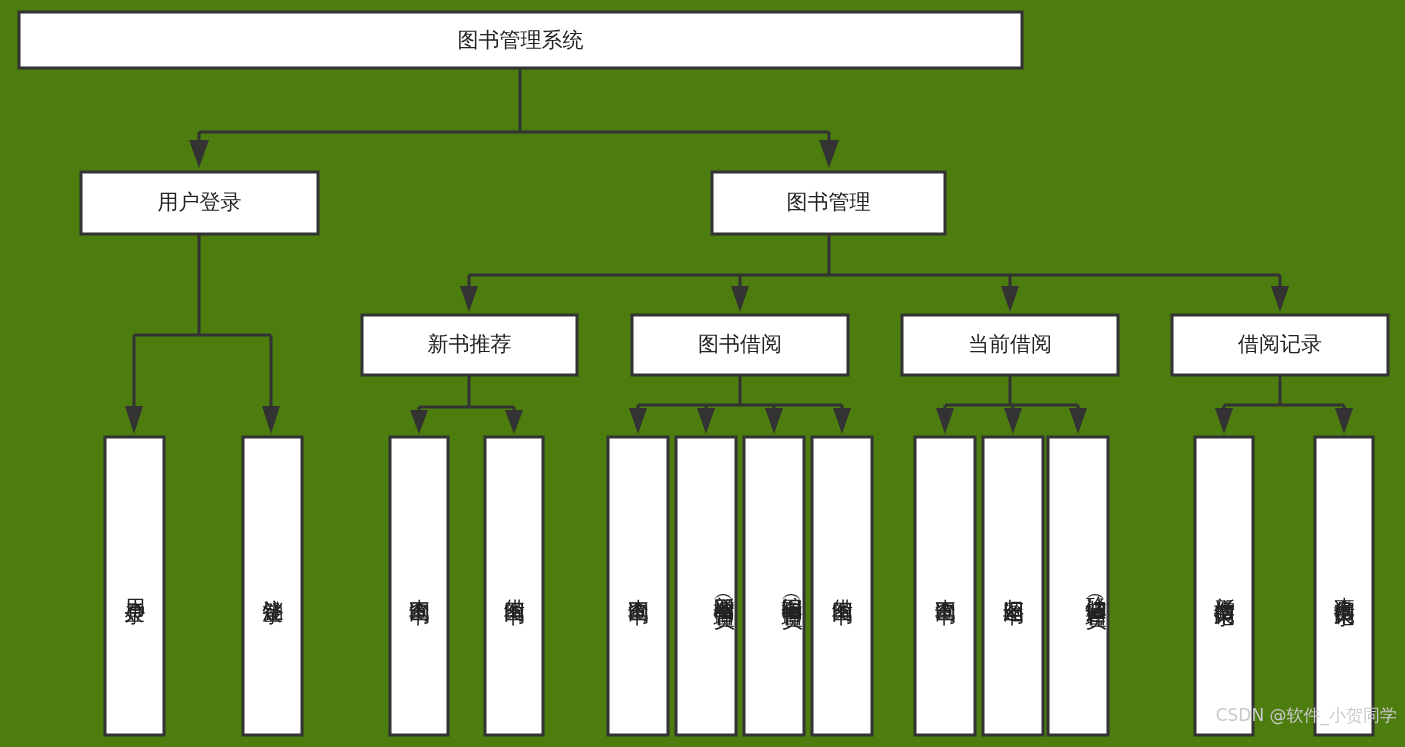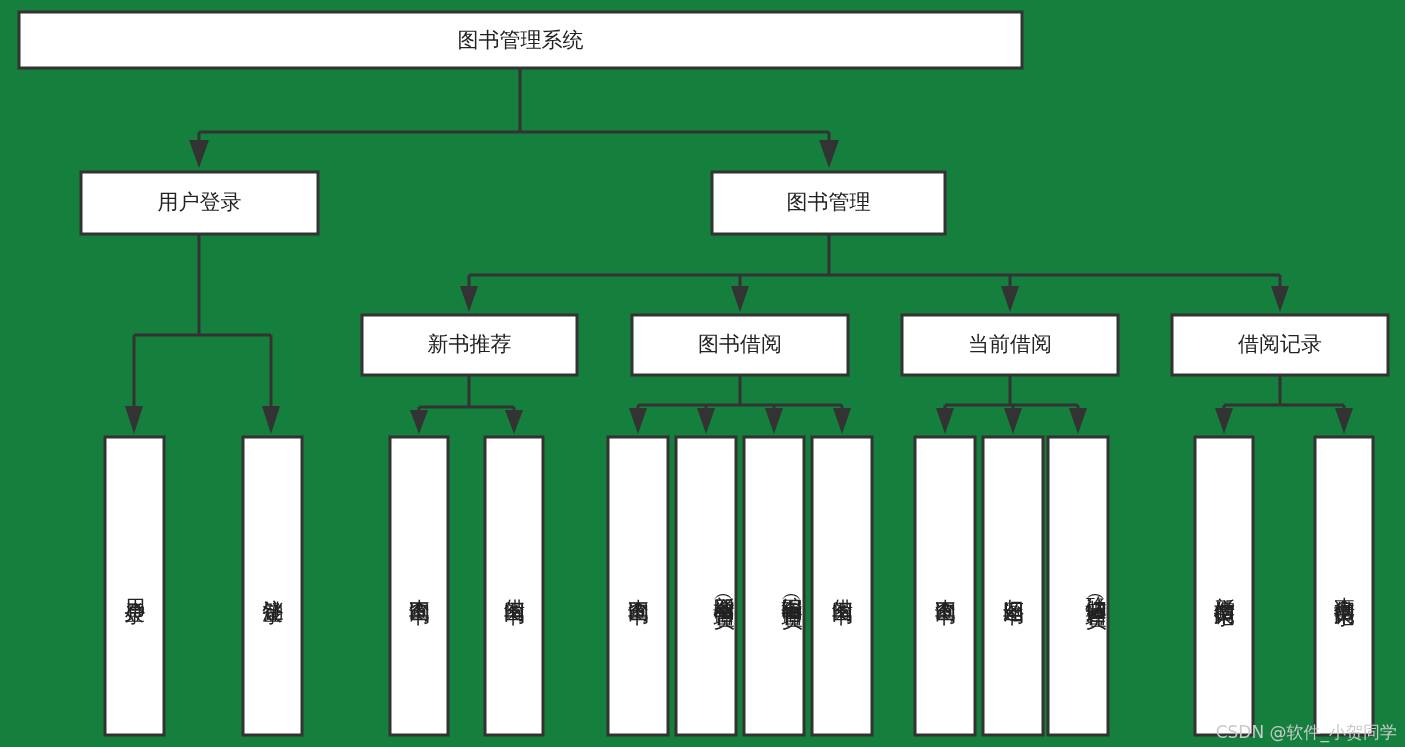--- a/index.html
+++ b/index.html
@@ -10,21 +10,21 @@
   body {
     width: 1405px;
     height: 747px;
     font-family: "DejaVu Sans", "Liberation Sans", sans-serif;
     overflow: hidden;
   }
   #diagram-root {
     position: relative;
     width: 1405px;
     height: 747px;
-    background: #15803d;
+    background: #4d7c0f;
   }
   svg#flow {
     position: absolute;
     left: 0;
     top: 0;
     width: 1405px;
     height: 747px;
     display: block;
   }
   .node-rect {
@@ -56,21 +56,21 @@
     line-height: 1.18;
     color: #222222;
     letter-spacing: 2px;
     white-space: nowrap;
     text-align: center;
     pointer-events: none;
   }
   .watermark {
     position: absolute;
     right: 8px;
-    bottom: 3px;
+    bottom: 20px;
     font-family: "DejaVu Sans", "Liberation Sans", sans-serif;
     font-size: 17px;
     color: #c9c9c9;
     white-space: nowrap;
     user-select: none;
     text-align: right;
   }
 </style>
 </head>
 <body>

